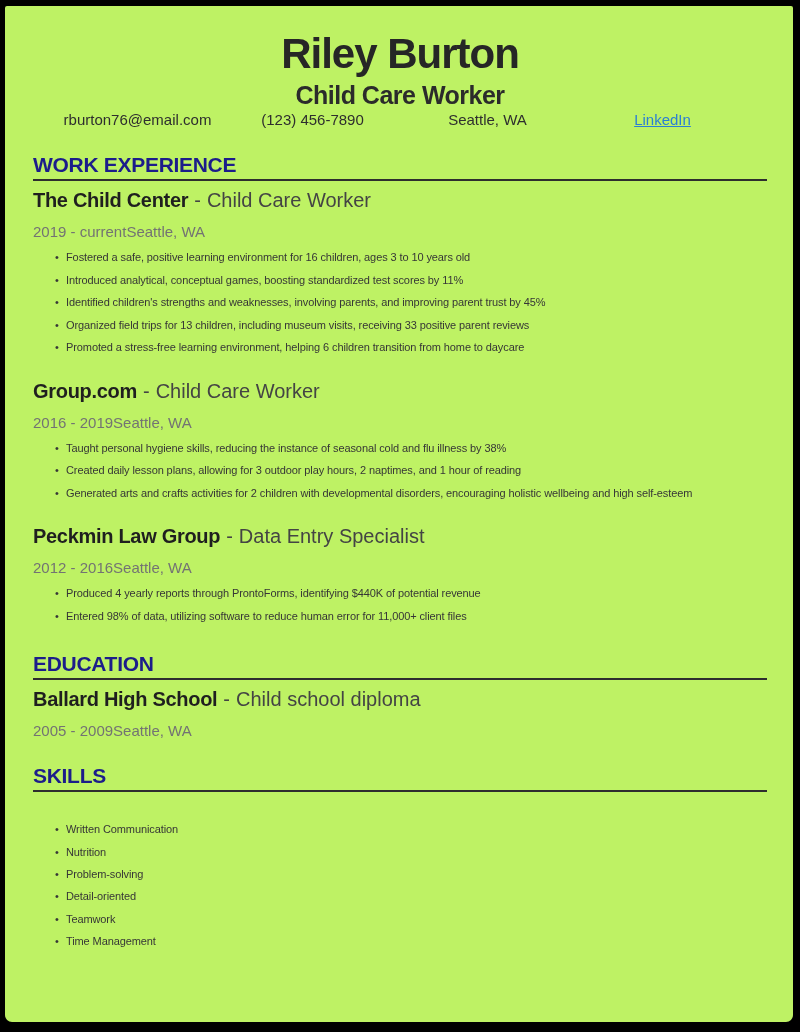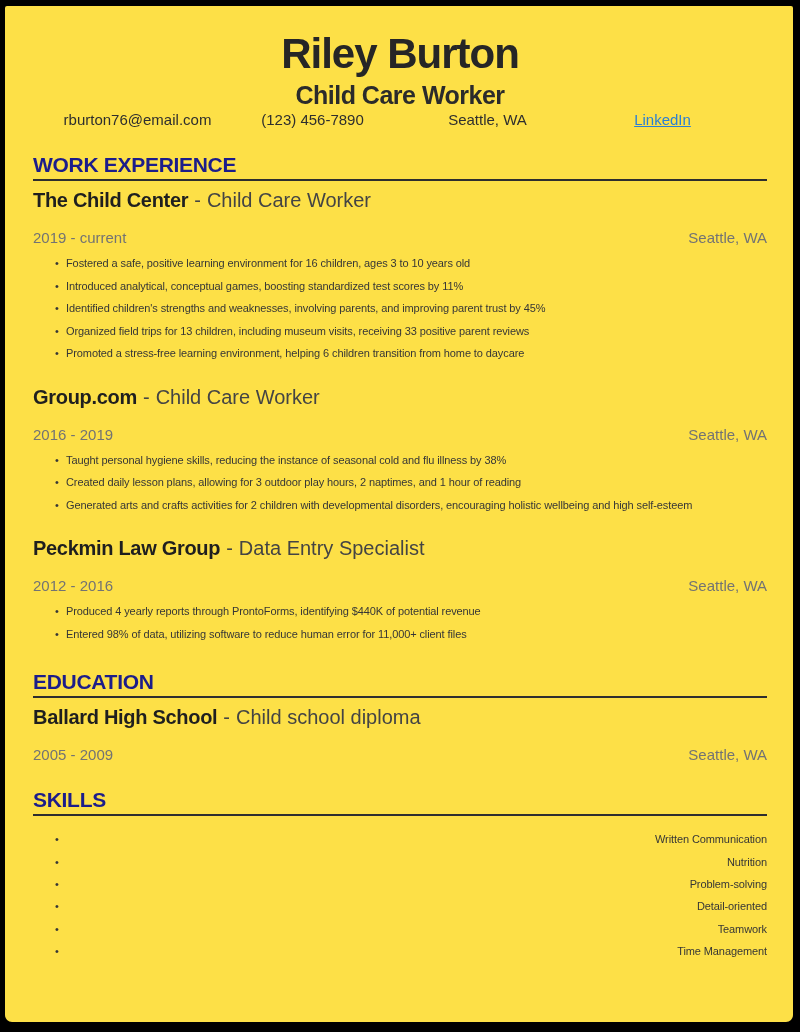--- a/index.html
+++ b/index.html
@@ -6,21 +6,21 @@
     margin: 0;
     padding: 0;
     width: 800px;
     height: 1032px;
     background: #000000;
     font-family: "Liberation Sans", "DejaVu Sans", sans-serif;
   }
   .page {
     position: absolute;
     top: 6px; left: 5px; right: 7px; bottom: 10px;
-    background: #fde047;
+    background: #bef264;
     border-radius: 2px 2px 7px 7px;
     box-sizing: border-box;
     padding: 0 26px 0 28px;
     overflow: hidden;
   }
   
   .name {
     margin: 26px 0 0;
     text-align: center;
     font-size: 42px;
@@ -75,22 +75,22 @@
     margin: 0;
     font-size: 20px;
     line-height: 1.2;
     font-weight: 400;
   }
   .company { font-weight: 700; color: #1f1f1f; letter-spacing: -0.3px; }
   .sep { color: #444444; margin: 0 6px; }
   .role { color: #444444; }
   .meta {
     display: flex;
-    justify-content: space-between;
-    margin-top: 17px;
+    justify-content: flex-start;
+    margin-top: 11px;
     font-size: 15px;
     color: #737373;
   }
   ul.bullets {
     margin: 6px 0 0;
     padding: 0 0 0 22px;
     list-style: none;
   }
   ul.bullets li {
     position: relative;
@@ -101,21 +101,21 @@
     color: #363636;
   }
   ul.bullets li::before {
     content: "\2022";
     position: absolute;
     left: 0;
     top: 0;
     color: #363636;
   }
   
-  ul.skills { margin-top: 12px; text-align: right; }
+  ul.skills { margin-top: 26px; }
   ul.skills li { line-height: 22.3px; }
   .edu-block { margin-top: 7px; }
 </style>
 </head>
 <body>
 
 <div class="page">
 
   <header>
     <h1 class="name">Riley Burton</h1>

